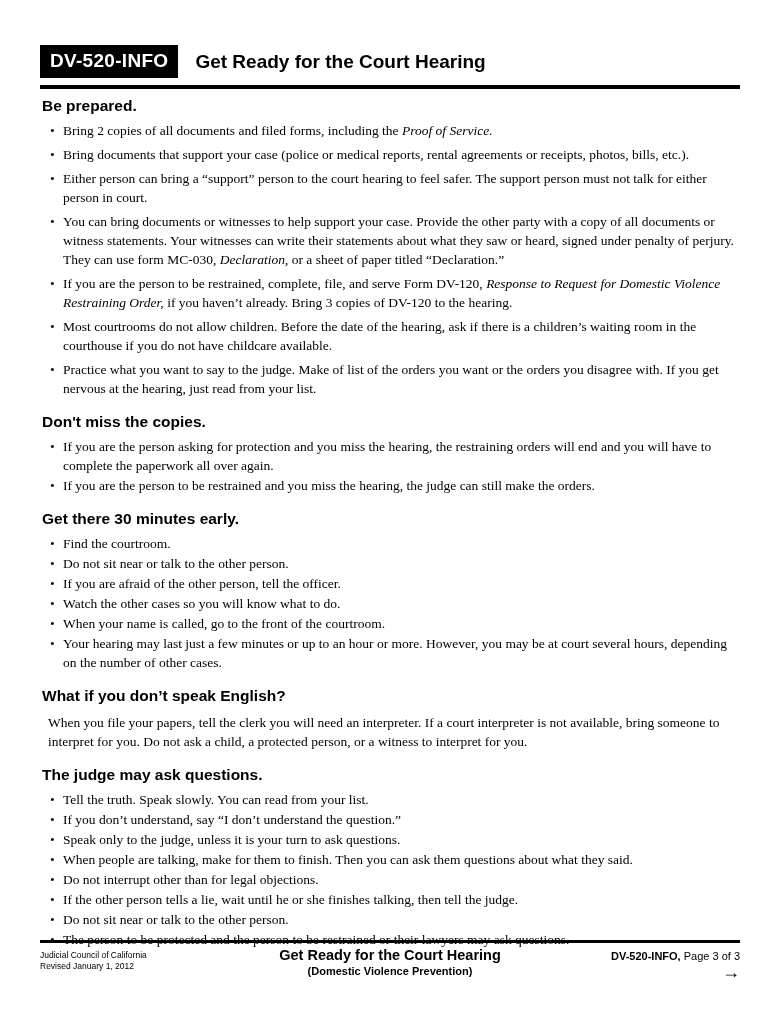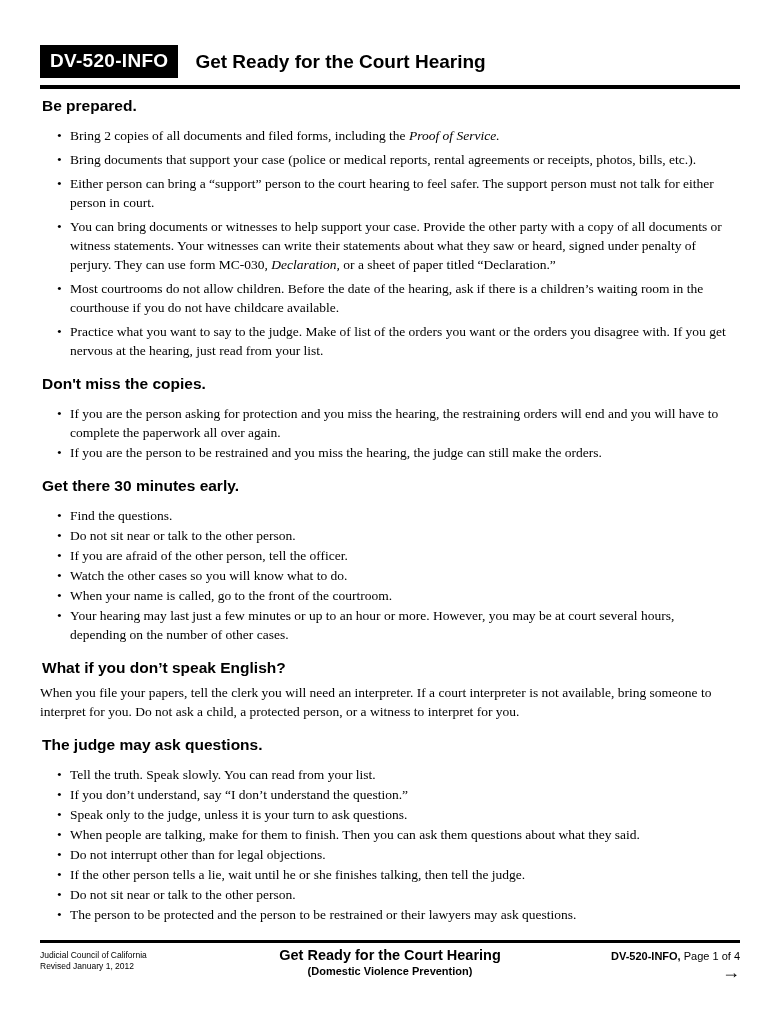--- a/index.html
+++ b/index.html
@@ -22,29 +22,29 @@
     font-size:19px; margin-left:17px;
   }
   .header-rule { height:4px; background:#000; margin-top:7px; }
 
   
   h2 {
     font-family:"Liberation Sans", sans-serif; font-weight:bold;
     font-size:15.5px; margin:15px 0 6px 2px;
   }
   section:first-child h2 { margin-top:8px; }
-  ul { list-style:none; margin:11px; padding:0; }
+  ul { list-style:none; margin:4px; padding:0; }
   li {
     position:relative; padding-left:19px;
     font-size:13.5px; line-height:19px;
   }
   li::before { content:"\2022"; position:absolute; left:6px; }
   ul.loose li { margin-bottom:5px; }
   ul.tight li { margin-bottom:1px; }
-  p.body-par { font-size:13.5px; line-height:19px; margin:0; }
+  p.body-par { font-size:13.5px; line-height:19px; margin:8px; }
   .it { font-style:italic; }
 
   
   footer { position:absolute; left:40px; top:940px; width:700px; }
   .footer-rule { height:3px; background:#000; margin-bottom:4px; }
   .footer-row { display:flex; align-items:flex-start; }
   .footer-left {
     width:190px; font-family:"Liberation Sans", sans-serif;
     font-size:8.5px; line-height:11px; padding-top:3px;
   }
@@ -76,35 +76,36 @@
   <div class="header-rule"></div>
 
   <main>
       <section>
         <h2>Be prepared.</h2>
         <ul class="loose">
           <li><span>Bring 2 copies of all documents and filed forms, including the </span><span class="it">Proof of Service.</span></li>
           <li><span>Bring documents that support your case (police or medical reports, rental agreements or receipts, photos, bills, etc.).</span></li>
           <li><span>Either person can bring a “support” person to the court hearing to feel safer. The support person must not talk for either person in court.</span></li>
           <li><span>You can bring documents or witnesses to help support your case. Provide the other party with a copy of all documents or witness statements. Your witnesses can write their statements about what they saw or heard, signed under penalty of perjury. They can use form MC-030, </span><span class="it">Declaration,</span><span> or a sheet of paper titled “Declaration.”</span></li>
+          <li><span>If you are the person to be restrained, complete, file, and serve Form DV-120, </span><span class="it">Response to Request for Domestic Violence Restraining Order,</span><span> if you haven’t already. Bring 3 copies of DV-120 to the hearing.</span></li>
           <li><span>Most courtrooms do not allow children. Before the date of the hearing, ask if there is a children’s waiting room in the courthouse if you do not have childcare available.</span></li>
           <li><span>Practice what you want to say to the judge. Make of list of the orders you want or the orders you disagree with. If you get nervous at the hearing, just read from your list.</span></li>
         </ul>
       </section>
       <section>
         <h2>Don't miss the copies.</h2>
         <ul class="tight">
           <li><span>If you are the person asking for protection and you miss the hearing, the restraining orders will end and you will have to complete the paperwork all over again.</span></li>
           <li><span>If you are the person to be restrained and you miss the hearing, the judge can still make the orders.</span></li>
         </ul>
       </section>
       <section>
         <h2>Get there 30 minutes early.</h2>
         <ul class="tight">
-          <li><span>Find the questions.</span></li>
+          <li><span>Find the courtroom.</span></li>
           <li><span>Do not sit near or talk to the other person.</span></li>
           <li><span>If you are afraid of the other person, tell the officer.</span></li>
           <li><span>Watch the other cases so you will know what to do.</span></li>
           <li><span>When your name is called, go to the front of the courtroom.</span></li>
           <li><span>Your hearing may last just a few minutes or up to an hour or more. However, you may be at court several hours, depending on the number of other cases.</span></li>
         </ul>
       </section>
       <section>
         <h2>What if you don’t speak English?</h2>
         <p class="body-par"><span>When you file your papers, tell the clerk you will need an interpreter. If a court interpreter is not available, bring someone to interpret for you. Do not ask a child, a protected person, or a witness to interpret for you.</span></p>
@@ -131,17 +132,17 @@
   <div class="footer-row">
     <div class="footer-left">
       <div>Judicial Council of California</div>
       <div>Revised January 1, 2012</div>
     </div>
     <div class="footer-center">
       <div class="fc1">Get Ready for the Court Hearing</div>
       <div class="fc2">(Domestic Violence Prevention)</div>
     </div>
     <div class="footer-right">
-      <div><span class="fr-form">DV-520-INFO,</span><span> Page 1 of 4</span></div>
+      <div><span class="fr-form">DV-520-INFO,</span><span> Page 3 of 3</span></div>
       <div class="arrow">→</div>
     </div>
   </div>
 </footer>
 
 </body></html>

